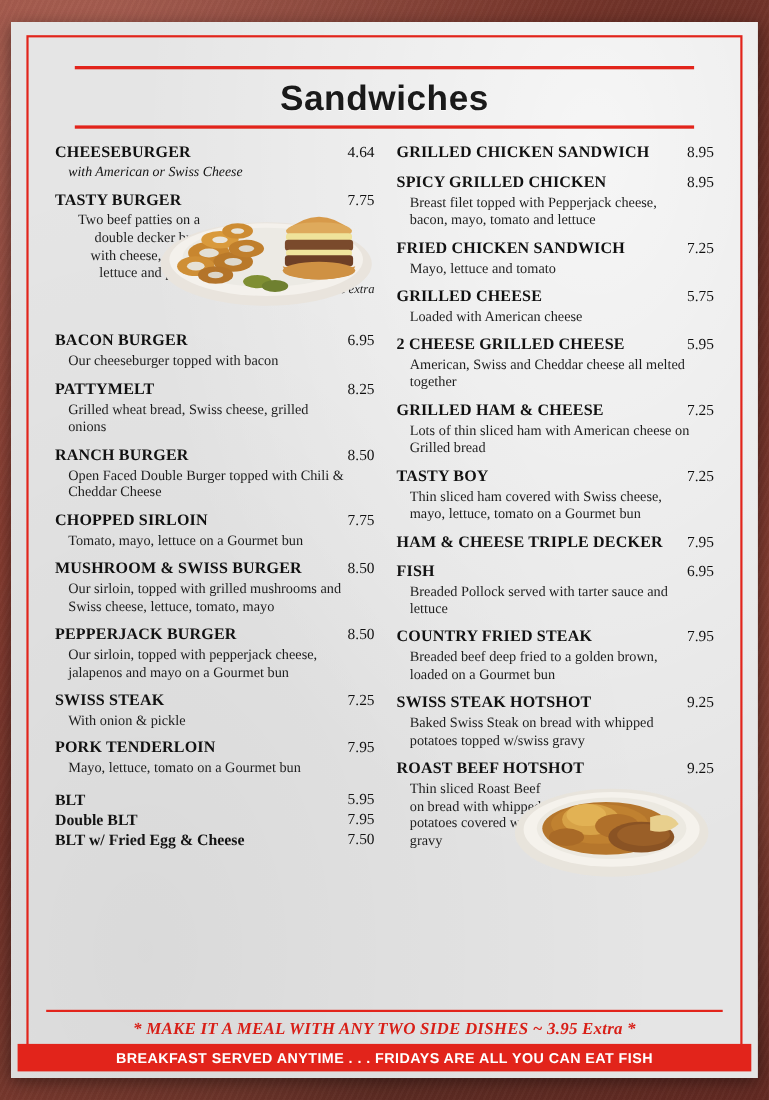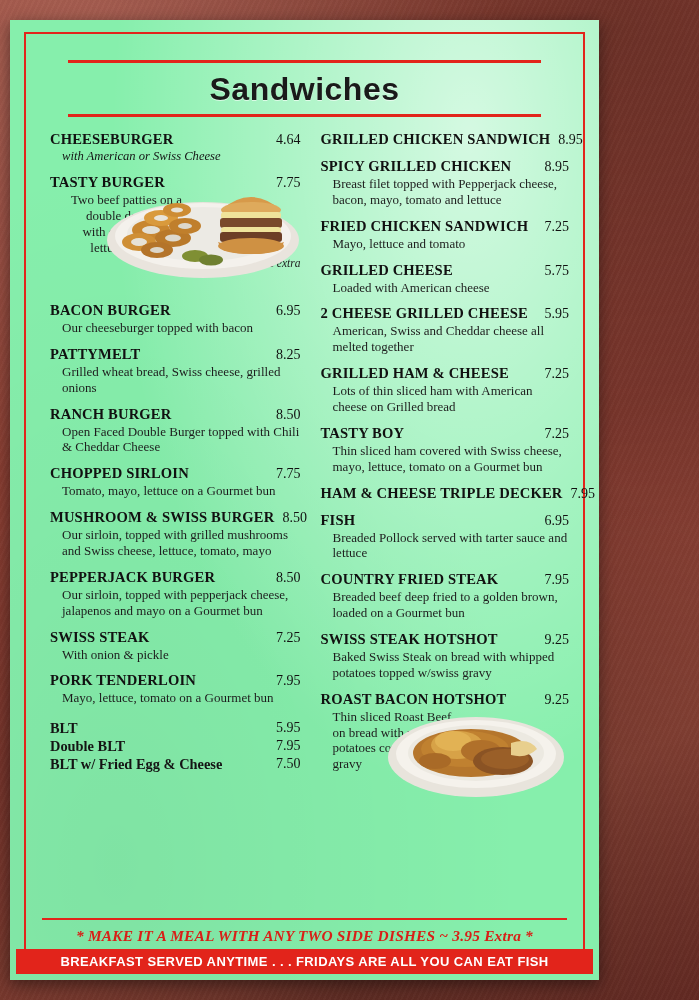--- a/index.html
+++ b/index.html
@@ -24,22 +24,22 @@
     content:"";
     position:absolute; inset:0;
     background:
       repeating-linear-gradient(115deg, rgba(255,255,255,0.035) 0 2px, rgba(0,0,0,0.035) 2px 5px);
     opacity:.55;
   }
 
   #menu-card {
     position: absolute;
     left: 10px; top: 20px;
-    width: 589px; height: 960px;
-    background: #86efac;
+    width: 679px; height: 960px;
+    background: #e5e5e5;
     box-shadow: 0 4px 14px rgba(0,0,0,.45);
     overflow: hidden;
   }
   
   #menu-card:before{
     content:"";
     position:absolute; inset:0;
     background:
       radial-gradient(ellipse at 78% 12%, rgba(255,255,255,.65), rgba(255,255,255,0) 55%),
       radial-gradient(ellipse at 18% 88%, rgba(0,0,0,.05), rgba(255,255,255,0) 60%);
@@ -414,21 +414,21 @@
         <div class="item">
           <div class="item-head">
             <span class="item-name">SWISS STEAK HOTSHOT</span>
             <span class="item-price">9.25</span>
           </div>
           <div class="item-desc">Baked Swiss Steak on bread with whipped potatoes topped w/swiss gravy</div>
         </div>
 
         <div class="item" style="min-height:110px;">
           <div class="item-head">
-            <span class="item-name">ROAST BACON HOTSHOT</span>
+            <span class="item-name">ROAST BEEF HOTSHOT</span>
             <span class="item-price">9.25</span>
           </div>
           <div class="item-desc narrow2">Thin sliced Roast Beef on bread with whipped potatoes covered with gravy</div>
 
           <svg class="photo-hotshot" viewBox="0 0 182 104">
             <ellipse cx="91" cy="58" rx="88" ry="40" fill="#e8e4dc"></ellipse>
             <ellipse cx="91" cy="55" rx="80" ry="34" fill="#f5f2ec"></ellipse>
             <ellipse cx="91" cy="54" rx="68" ry="28" fill="#ece9e1"></ellipse>
 
             <ellipse cx="86" cy="54" rx="58" ry="24" fill="#b5762c"></ellipse>

